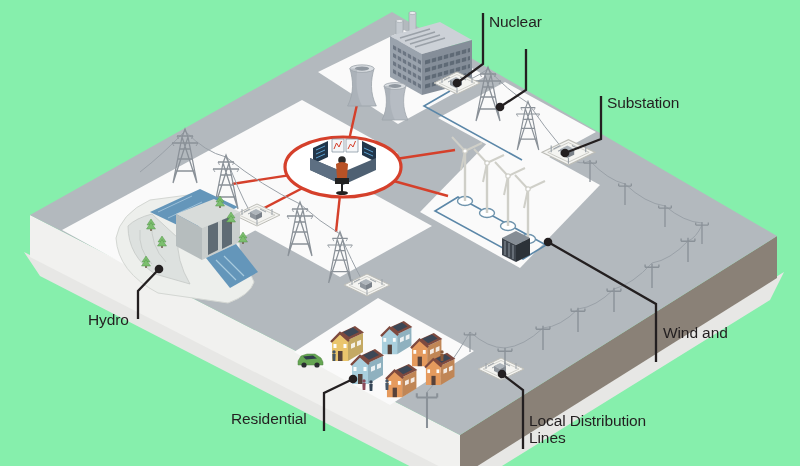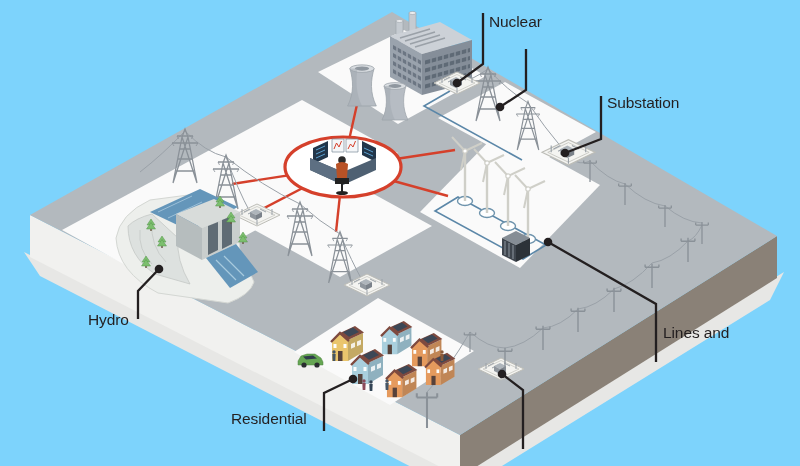--- a/index.html
+++ b/index.html
@@ -1,16 +1,16 @@
 <!DOCTYPE html>
 <html><head>
 <meta charset="utf-8">
 <style>
   html,body{margin:0;padding:0;background:#fff;}
-  #stage{position:relative;width:800px;height:466px;background:#7dd3fc;overflow:hidden;
+  #stage{position:relative;width:800px;height:466px;background:#86efac;overflow:hidden;
          font-family:"Liberation Sans",sans-serif;}
   #scene{position:absolute;left:0;top:0;}
   .label{position:absolute;font-size:15.5px;line-height:17px;color:#231f20;
          white-space:nowrap;letter-spacing:-0.1px;}
 </style>
 </head>
 <body>
 
 <div id="stage">
 <svg id="scene" width="800" height="466" viewBox="0 0 800 466">
@@ -284,17 +284,21 @@
     <circle cx="353" cy="379" r="4.3"></circle>
     <circle cx="502" cy="374" r="4.3"></circle>
   </g>
 </svg>
 
   <div class="label" style="left:489px;top:13px">Nuclear</div>
   <div class="label" style="left:532px;top:45px">
   </div>
   <div class="label" style="left:607px;top:94px">Substation</div>
   <div class="label" style="left:663px;top:324px">
-    <div>Lines and</div>
+    <div>Wind and</div>
   </div>
   <div class="label" style="left:88px;top:311px">Hydro</div>
   <div class="label" style="left:231px;top:410px">Residential</div>
+  <div class="label" style="left:529px;top:412px">
+    <div>Local Distribution</div>
+    <div>Lines</div>
+  </div>
 </div>
 
 </body></html>

